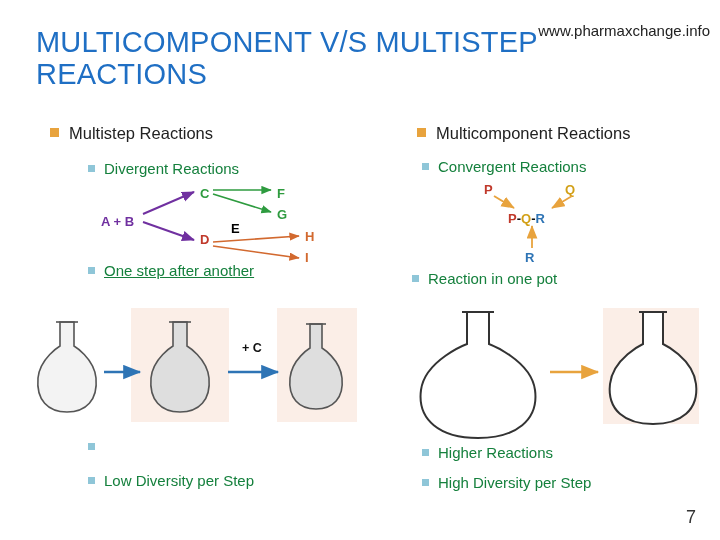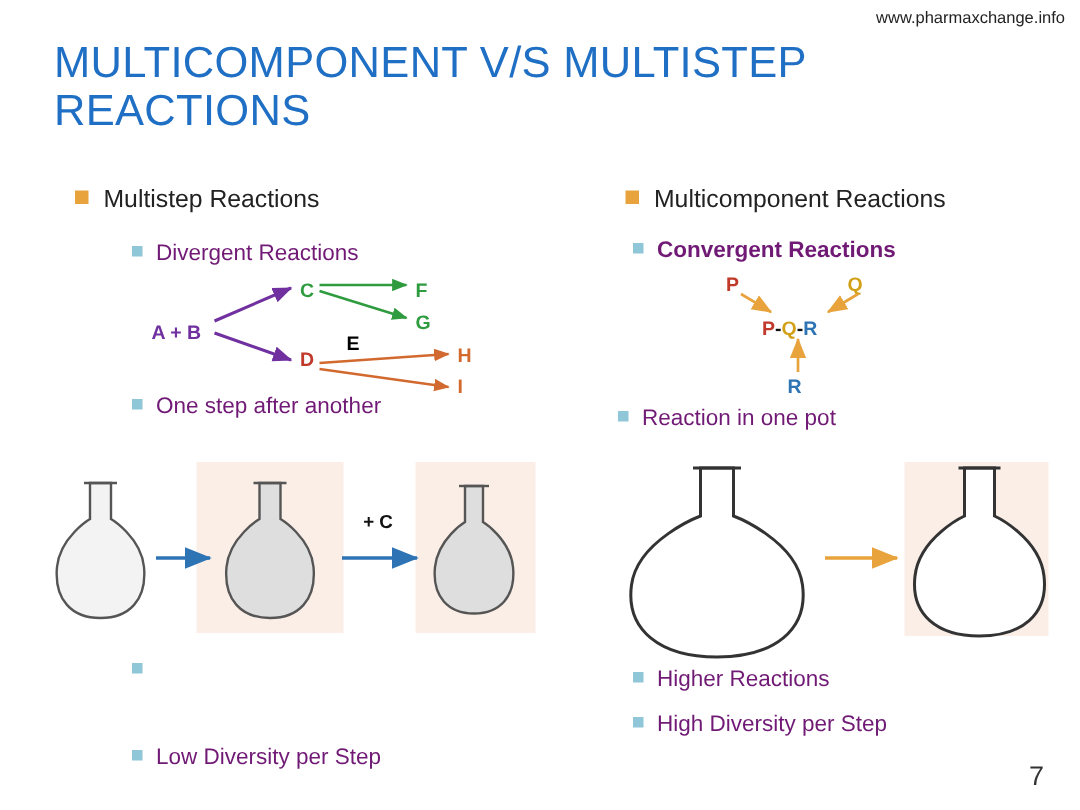--- a/index.html
+++ b/index.html
@@ -4,43 +4,43 @@
 <style>
   html,body{margin:0;padding:0;}
   body{
     width:720px;height:540px;
     background:#ffffff;
     font-family:"Liberation Sans", sans-serif;
     position:relative;
     overflow:hidden;
   }
   .watermark{
-    position:absolute;top:6px;right:10px;
-    font-size:11px;color:#222;
+    position:absolute;top:22px;right:10px;
+    font-size:15px;color:#222;
   }
   .slide-title{
     position:absolute;left:36px;top:26px;width:640px;
     font-size:29px;font-weight:normal;color:#1f6fc4;
     line-height:1.12;letter-spacing:0.2px;
   }
   .page-num{
     position:absolute;right:24px;bottom:12px;
     font-size:18px;color:#333;
   }
 
   
   .bullet1{
     position:absolute;font-size:16.5px;color:#222;
   }
   .bullet1 .sq{
     display:inline-block;width:9px;height:9px;background:#e8a33d;
     margin-right:10px;vertical-align:2px;
   }
   .bullet2{
-    position:absolute;font-size:15px;color:#701a75;
+    position:absolute;font-size:15px;color:#15803d;
   }
   .bullet2 .sq{
     display:inline-block;width:7px;height:7px;background:#8fc6d8;
     margin-right:9px;vertical-align:2px;
   }
 
   
   .lab{position:absolute;font-size:13px;font-weight:bold;}
 
   svg{position:absolute;left:0;top:0;width:720px;height:540px;pointer-events:none;}
@@ -63,27 +63,27 @@
 <div class="watermark">www.pharmaxchange.info</div>
 <div class="slide-title">MULTICOMPONENT  V/S MULTISTEP REACTIONS</div>
 <div class="page-num">7</div>
 
 <div class="bullet1" style="left:50px;top:124px;">
   <span class="sq"></span><span>Multistep Reactions</span>
 </div>
 <div class="bullet2" style="left:88px;top:160px;">
   <span class="sq"></span><span>Divergent Reactions</span>
 </div>
-<div class="bullet2" style="left:88px;top:262px;">
+<div class="bullet2" style="left:88px;top:262px;text-decoration:underline;">
   <span class="sq"></span><span>One step after another</span>
 </div>
 <div class="bullet2" style="left:88px;top:438px;">
   <span class="sq"></span>
 </div>
-<div class="bullet2" style="left:88px;top:472px;margin-top:24px;">
+<div class="bullet2" style="left:88px;top:472px;">
   <span class="sq"></span><span>Low Diversity per Step</span>
 </div>
 
 <div class="lab" style="left:101px;top:214px;color:#7030a0;">A + B</div>
 <div class="lab" style="left:200px;top:186px;color:#2e9b3f;">C</div>
 <div class="lab" style="left:200px;top:232px;color:#c0392b;">D</div>
 <div class="lab" style="left:231px;top:221px;color:#000000;">E</div>
 <div class="lab" style="left:277px;top:186px;color:#2e9b3f;">F</div>
 <div class="lab" style="left:277px;top:207px;color:#2e9b3f;">G</div>
 <div class="lab" style="left:305px;top:229px;color:#d2692f;">H</div>
@@ -93,21 +93,21 @@
 <div class="pinkbox" style="left:277px;top:308px;width:80px;height:114px;"></div>
 
 <div class="flasklab" style="left:32px;top:372px;width:70px;color:#c00000;">A + B</div>
 <div class="flasklab" style="left:145px;top:372px;width:70px;color:#14907a;">A-B</div>
 <div class="flasklab" style="left:283px;top:374px;width:68px;color:#2e74b5;font-size:11.5px;">A-B-C</div>
 <div class="flasklab" style="left:233px;top:341px;width:38px;color:#111;">+ C</div>
 
 <div class="bullet1" style="left:385px;top:124px;margin-left:32px;">
   <span class="sq"></span><span>Multicomponent Reactions</span>
 </div>
-<div class="bullet2" style="left:422px;top:158px;font-weight:bold;">
+<div class="bullet2" style="left:422px;top:158px;">
   <span class="sq"></span><span>Convergent Reactions</span>
 </div>
 <div class="bullet2" style="left:412px;top:270px;">
   <span class="sq"></span><span>Reaction in one pot</span>
 </div>
 <div class="bullet2" style="left:422px;top:444px;">
   <span class="sq"></span><span>Higher Reactions</span>
 </div>
 <div class="bullet2" style="left:422px;top:474px;">
   <span class="sq"></span><span>High Diversity per Step</span>

